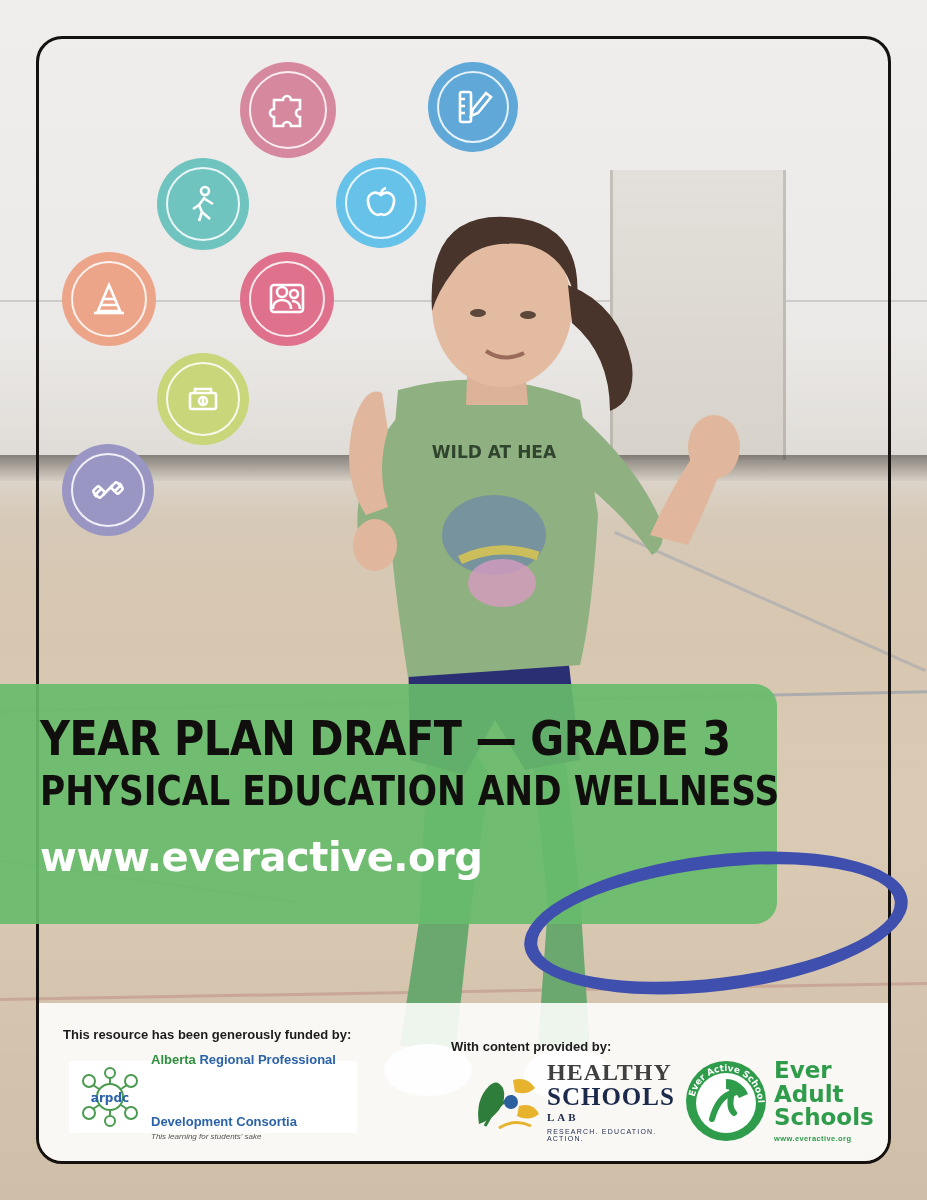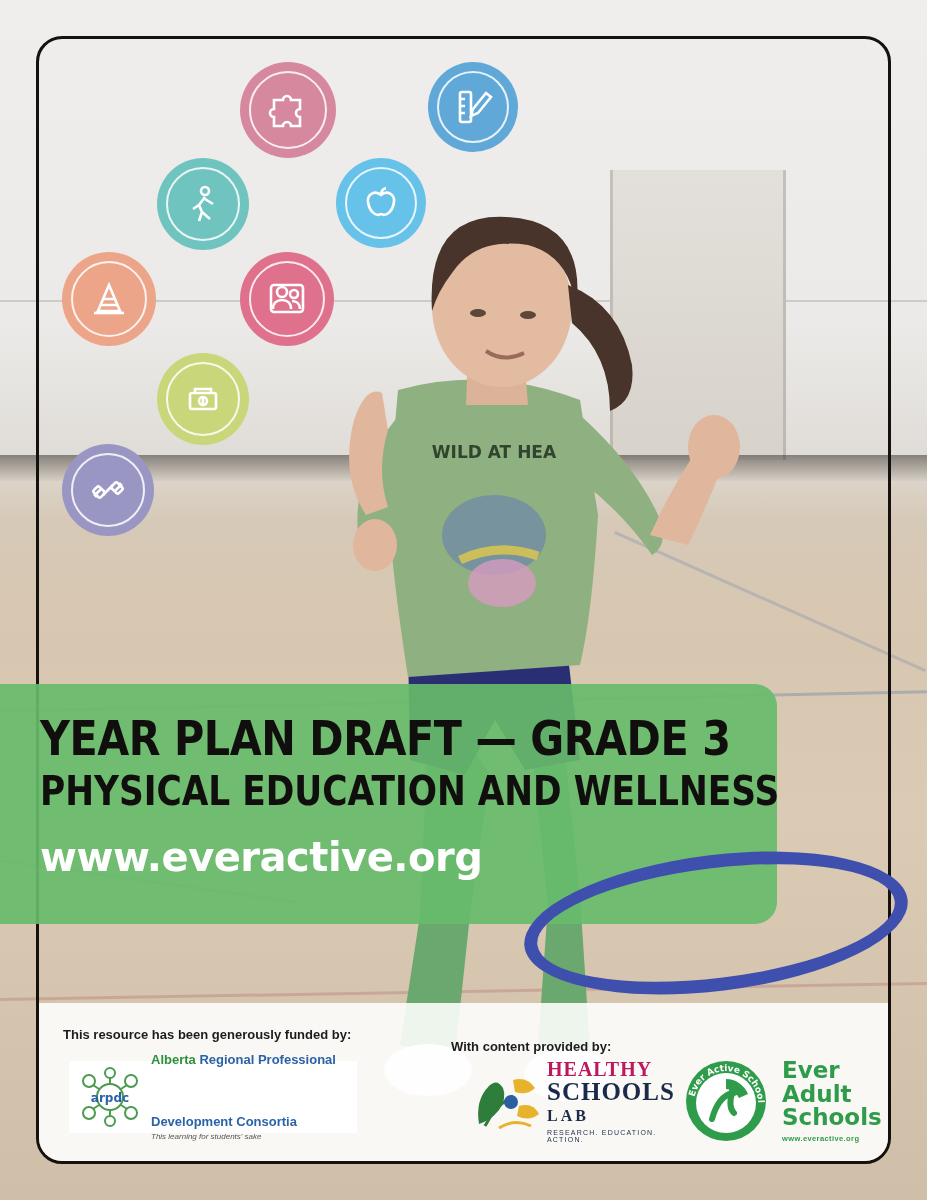--- a/index.html
+++ b/index.html
@@ -173,28 +173,28 @@
   .arpdc-mark { width: 70px; height: 60px; margin-left: 6px; flex: none; }
   .arpdc-text { margin-left: 6px; }
   .arpdc-l1 { font-size: 13px; font-weight: bold; color: #2f8f3e; line-height: 1.15; }
   .arpdc-l1 .blue { color: #2b63a8; }
   .arpdc-l2 { font-size: 13px; font-weight: bold; color: #2b63a8; line-height: 1.15; margin-top: 47px; }
   .arpdc-l3 { font-size: 8px; font-style: italic; color: #555; margin-top: 3px; }
 
   .hsl { left: 430px; top: 58px; width: 205px; height: 80px; display: flex; align-items: center; }
   .hsl-mark { width: 74px; height: 70px; flex: none; }
   .hsl-text { margin-left: 4px; }
-  .hsl-l1 { font-family: "Liberation Serif", serif; font-size: 20px; font-weight: bold; letter-spacing: 1px; color: #be185d; line-height: 1; }
+  .hsl-l1 { font-family: "Liberation Serif", serif; font-size: 24px; font-weight: bold; letter-spacing: 1px; color: #404040; line-height: 1; }
   .hsl-l2 { font-family: "Liberation Serif", serif; font-size: 25px; font-weight: bold; letter-spacing: 1px; color: #1b2a4a; line-height: 1.05; }
-  .hsl-l3 { font-family: "Liberation Serif", serif; font-size: 16px; font-weight: bold; letter-spacing: 3px; color: #1b2a4a; line-height: 1.2; }
+  .hsl-l3 { font-family: "Liberation Serif", serif; font-size: 11px; font-weight: bold; letter-spacing: 3px; color: #1b2a4a; line-height: 1.2; }
   .hsl-l4 { font-size: 7px; letter-spacing: 1.2px; color: #1b2a4a; margin-top: 4px; }
 
   .eas { left: 645px; top: 50px; width: 215px; height: 96px; display: flex; align-items: center; }
   .eas-mark { width: 84px; height: 84px; flex: none; }
-  .eas-text { margin-left: 14px; }
+  .eas-text { margin-left: 6px; }
   .eas-line { font-family: "DejaVu Sans", sans-serif; font-weight: bold; font-size: 23px; color: #2e9c4a; line-height: 1.02; }
   .eas-url { font-size: 7.5px; font-weight: bold; color: #2e9c4a; margin-top: 4px; letter-spacing: 0.4px; }
 
   
   .girl { position: absolute; left: 280px; top: 215px; width: 470px; height: 920px; }
   .hoop {
     position: absolute;
     left: 243px;
     top: 640px;
     width: 360px;

